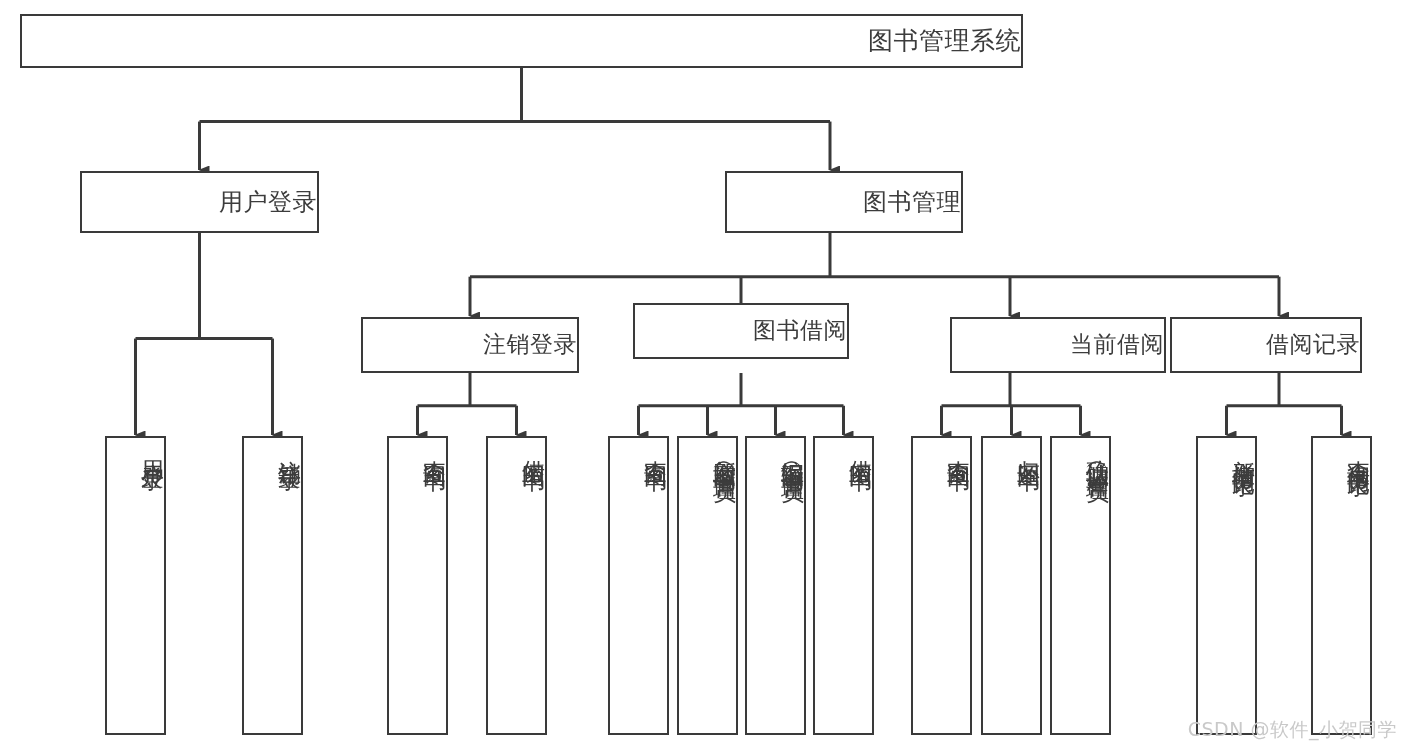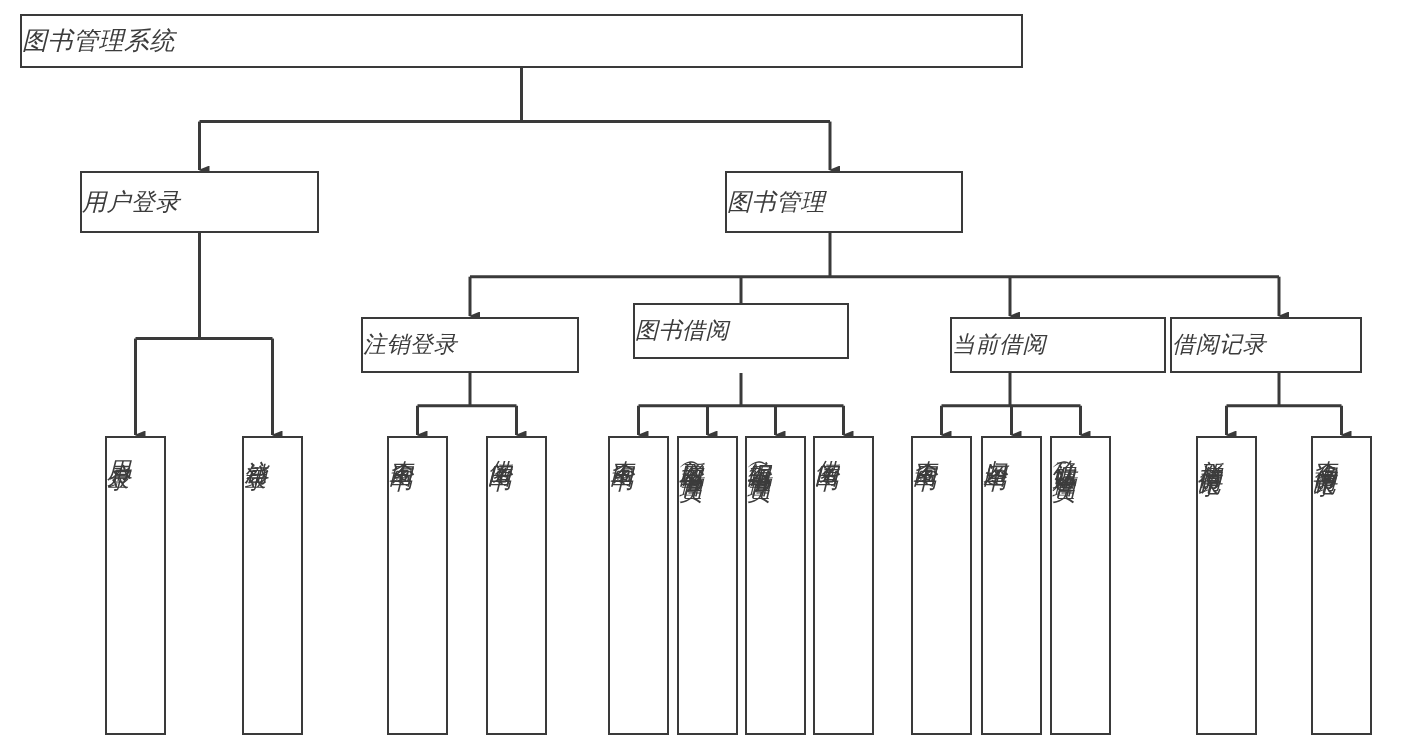--- a/index.html
+++ b/index.html
@@ -25,23 +25,22 @@
     height: 747px;
     pointer-events: none;
   }
   .node {
     position: absolute;
     box-sizing: border-box;
     background: #ffffff;
     border: 2px solid #3a3a3a;
     display: flex;
     align-items: center;
-    justify-content: flex-start;
+    justify-content: flex-end;
     color: #3c3c3c;
-    font-style: italic;
   }
   .node.level0 {
     font-size: 25px;
   }
   .node.level1 {
     font-size: 24px;
   }
   .node.level2 {
     font-size: 23px;
   }
@@ -176,13 +175,14 @@
       <div class="node leaf" style="left: 1050px; top: 436px; width: 61px; height: 299px; border-color: rgb(58, 58, 58); color: rgb(60, 60, 60);">
         <span class="label">确认归还（管理员）</span>
       </div>
       <div class="node leaf" style="left: 1196px; top: 436px; width: 61px; height: 299px; border-color: rgb(58, 58, 58); color: rgb(60, 60, 60);">
         <span class="label">新增借阅记录</span>
       </div>
       <div class="node leaf" style="left: 1311px; top: 436px; width: 61px; height: 299px; border-color: rgb(58, 58, 58); color: rgb(60, 60, 60);">
         <span class="label">查询借阅记录</span>
       </div>
     </div>
+  <div class="watermark">CSDN @软件_小贺同学</div>
 </div>
 
 </body></html>

